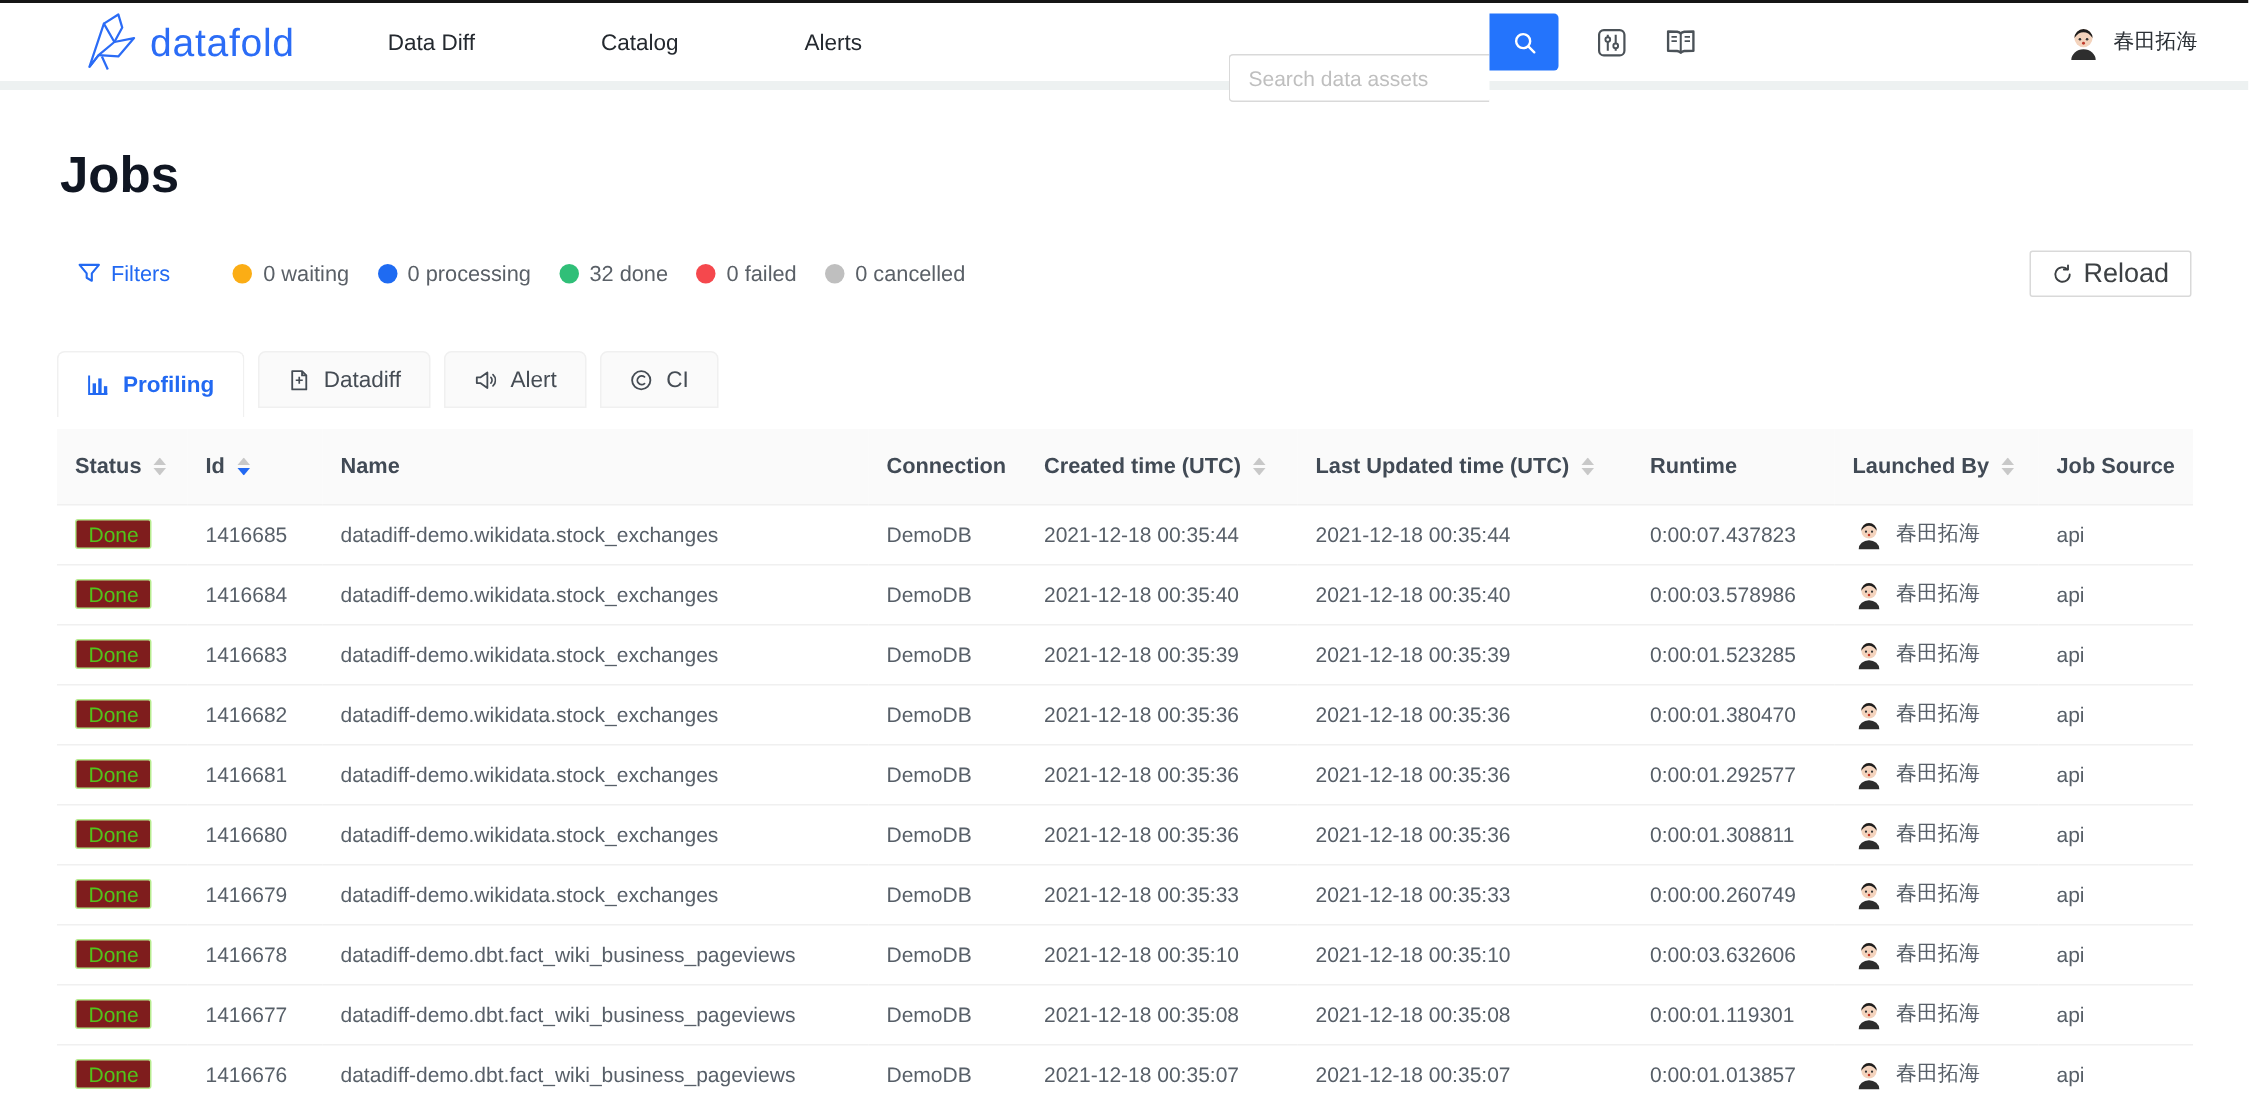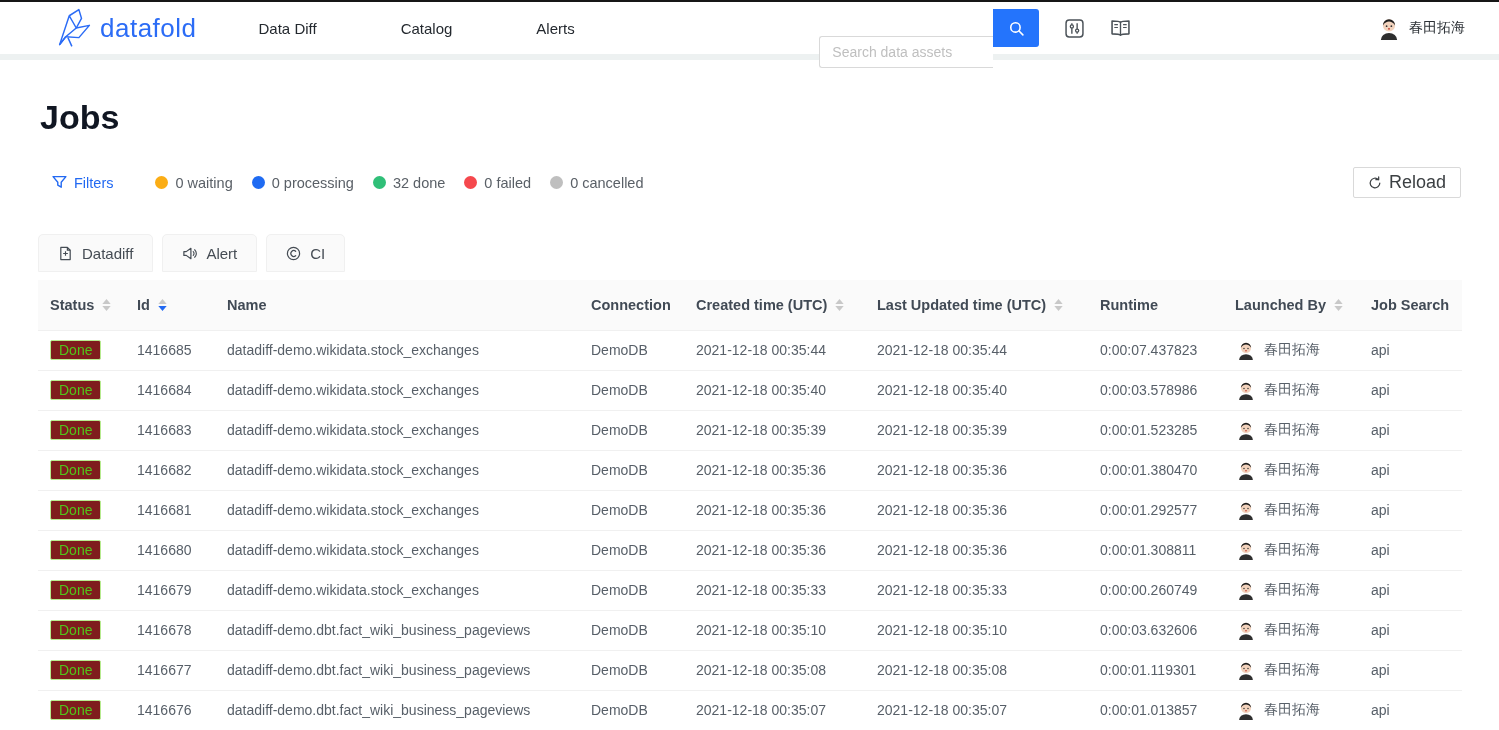--- a/index.html
+++ b/index.html
@@ -212,20 +212,28 @@
       <span class="icon">
         <svg width="14" height="14">
             <use href="#sym-reload"></use>
           </svg>
       </span>
       <span>Reload</span>
     </button>
   </div>
 
   <div class="tabs">
+    <div class="tab active">
+      <span class="icon">
+        <svg width="15" height="15">
+            <use href="#sym-bar-chart"></use>
+          </svg>
+      </span>
+      <span>Profiling</span>
+    </div>
     <div class="tab">
       <span class="icon">
         <svg width="15" height="15">
             <use href="#sym-file"></use>
           </svg>
       </span>
       <span>Datadiff</span>
     </div>
     <div class="tab">
       <span class="icon">
@@ -334,21 +342,21 @@
                     <use href="#sym-caret-up"></use>
                   </svg></span>
               <span class="down"><svg width="9" height="5">
                     <use href="#sym-caret-down"></use>
                   </svg></span>
             </span>
             </span>
         </th>
         <th>
           <span class="th-inner">
-              <span>Job Search</span>
+              <span>Job Source</span>
             </span>
         </th>
       </tr>
     </thead>
     <tbody>
   <tr>
     <td>
       <span class="badge">Done</span>
     </td>
     <td>1416685</td>

